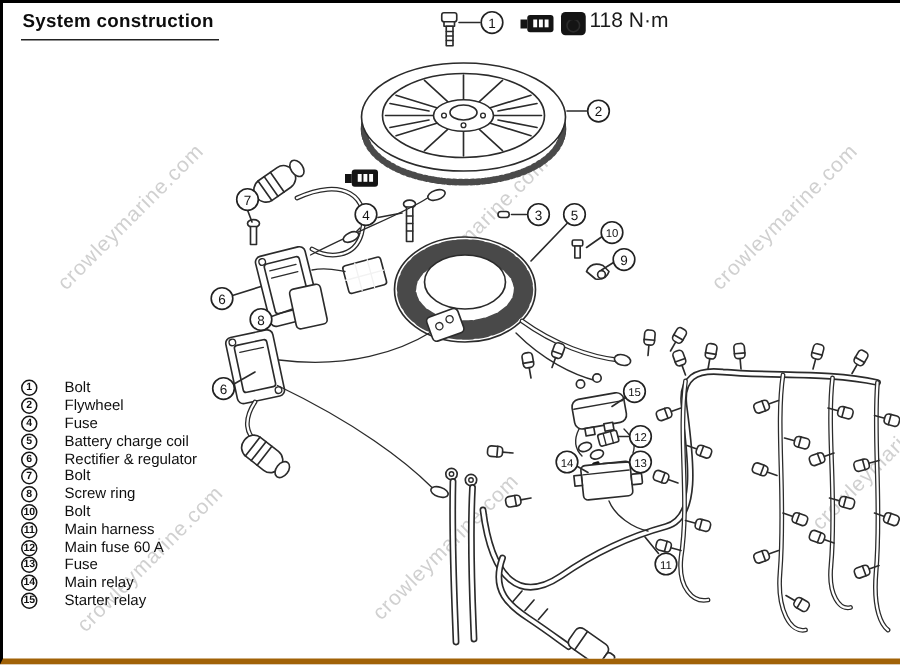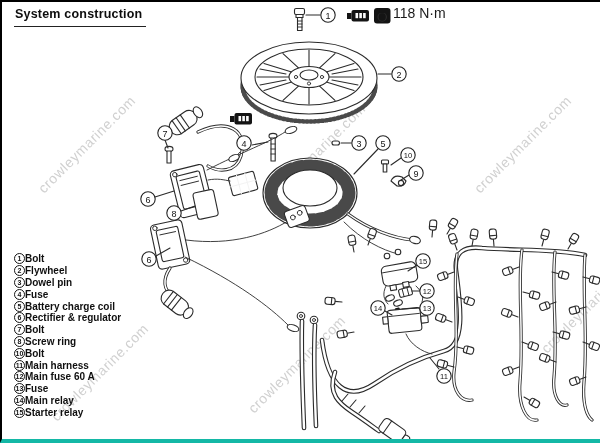--- a/index.html
+++ b/index.html
@@ -1,18 +1,18 @@
 <!DOCTYPE html>
 <html><head>
 <meta charset="utf-8">
 <style>
   html,body{margin:0;padding:0;background:#e8e8e8;}
   .page{
     position:relative;width:600px;height:443px;background:#fff;overflow:hidden;
-    box-sizing:border-box;border-top:2px solid #000;border-left:2px solid #000;border-bottom:4px solid #14b8a6;
+    box-sizing:border-box;border-top:2px solid #000;border-left:2px solid #000;border-bottom:4px solid #a16207;
     font-family:"Liberation Sans","DejaVu Sans",sans-serif;color:#111;
   }
   .title{
     position:absolute;left:13px;top:5px;font-size:12.5px;font-weight:700;
     letter-spacing:.2px;color:#0d0d0d;white-space:nowrap;
   }
   .title-underline{position:absolute;left:12px;top:24px;width:132px;height:0;border-top:1.2px solid #222;}
   .torque-text{position:absolute;left:391px;top:5px;font-size:14px;line-height:12.5px;color:#1a1a1a;white-space:nowrap;}
   .diagram-svg{position:absolute;left:0;top:0;width:600px;height:443px;}
   
@@ -34,21 +34,21 @@
   .diagram-svg .wm{font-size:14px;fill:#cbcbcb;stroke:none;letter-spacing:.6px;opacity:.9;}
   .diagram-svg .grid{stroke:#f2f2f2;stroke-width:.9;}
   .parts-list{
     position:absolute;left:12px;top:251px;margin:0;padding:0;list-style:none;
   }
   .parts-list li{display:flex;align-items:center;height:11.8px;}
   .pnum{
     display:inline-block;width:11px;height:11px;box-sizing:border-box;border:1px solid #161616;border-radius:50%;
     font-size:7px;font-weight:700;text-align:center;line-height:9px;flex:0 0 auto;color:#111;
   }
-  .pname{font-size:10px;font-weight:700;margin-left:0;white-space:nowrap;color:#0f0f0f;}
+  .pname{font-size:10px;font-weight:400;margin-left:18px;white-space:nowrap;color:#0f0f0f;}
 </style>
 </head>
 <body>
 
 <div class="page">
 
   <div class="title">System construction</div>
   <div class="title-underline"></div>
 
   <div class="torque-text">
@@ -423,24 +423,20 @@
   <ol class="parts-list">
     <li>
         <span class="pnum">1</span>
         <span class="pname">Bolt</span>
       </li>
     <li>
         <span class="pnum">2</span>
         <span class="pname">Flywheel</span>
       </li>
     <li>
-        <span class="pnum">3</span>
-        <span class="pname">Dowel pin</span>
-      </li>
-    <li>
         <span class="pnum">4</span>
         <span class="pname">Fuse</span>
       </li>
     <li>
         <span class="pnum">5</span>
         <span class="pname">Battery charge coil</span>
       </li>
     <li>
         <span class="pnum">6</span>
         <span class="pname">Rectifier &amp; regulator</span>

